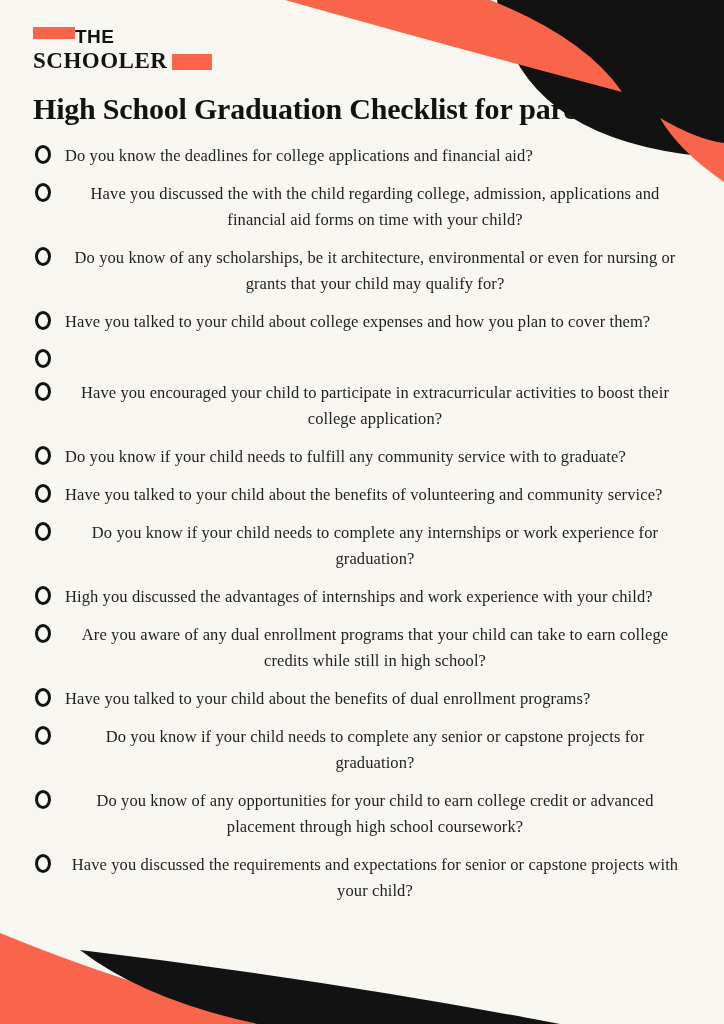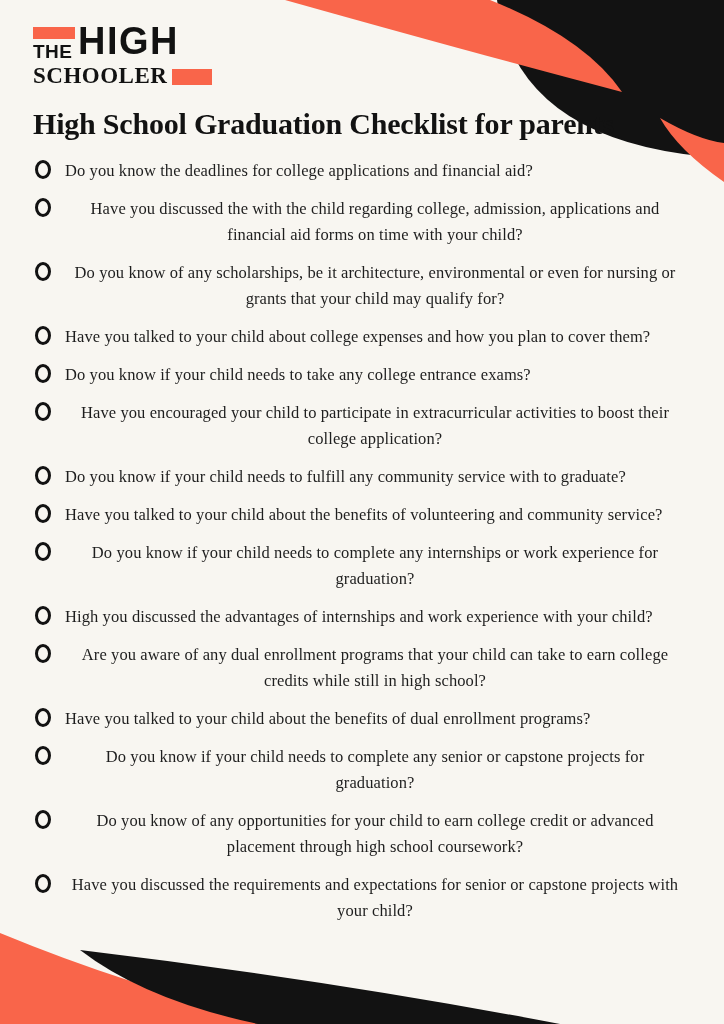--- a/index.html
+++ b/index.html
@@ -23,21 +23,21 @@
     position:absolute;inset:0;width:724px;height:1024px;
     pointer-events:none;z-index:0;
   }
   .fill-ink{fill:var(--ink);}
   .fill-accent{fill:var(--accent);}
   
   .content{position:relative;z-index:1;padding:26px 28px 0 33px;}
   
   .logo{display:inline-block;line-height:1;}
   .logo-top{display:flex;align-items:flex-start;}
-  .logo-left{display:flex;flex-direction:column;margin-top:1px;}
+  .logo-left{display:flex;flex-direction:row;margin-top:1px;}
   .logo-bar-top{width:42px;height:12px;background:var(--accent);margin-bottom:3px;}
   .logo-the{font-family:"Liberation Sans",sans-serif;font-weight:bold;font-size:19px;letter-spacing:.5px;color:var(--ink);}
   .logo-high{font-family:"Liberation Sans",sans-serif;font-weight:bold;font-size:38px;letter-spacing:1.5px;color:var(--ink);line-height:.82;margin-left:3px;}
   .logo-bottom{display:flex;align-items:center;margin-top:3px;}
   .logo-schooler{font-family:Liberation Serif, serif;font-weight:bold;font-size:23px;letter-spacing:.5px;color:var(--ink);}
   .logo-bar-bottom{width:40px;height:16px;background:var(--accent);margin-left:5px;margin-top:2px;}
   
   .page-title{
     margin-top:20px;
     font-family:"Liberation Serif",serif;
@@ -83,21 +83,20 @@
 </svg>
 
 <div class="content">
 
   <div class="logo">
     <div class="logo-top">
       <div class="logo-left">
         <div class="logo-bar-top"></div>
         <div class="logo-the">THE</div>
       </div>
-      <div class="logo-high">HIGH</div>
     </div>
     <div class="logo-bottom">
       <div class="logo-schooler">SCHOOLER</div>
       <div class="logo-bar-bottom"></div>
     </div>
   </div>
 
   <h1 class="page-title">High School Graduation Checklist for parents</h1>
 
   <ul class="checklist">
@@ -116,21 +115,20 @@
     <span class="item-text">Do you know of any scholarships, be it architecture, environmental or even for nursing or grants that your child may qualify for?</span>
   </li>
 
   <li class="item">
     <span class="bullet"></span>
     <span class="item-text">Have you talked to your child about college expenses and how you plan to cover them?</span>
   </li>
 
   <li class="item">
     <span class="bullet"></span>
-    <span class="item-text">Do you know if your child needs to take any college entrance exams?</span>
   </li>
 
   <li class="item">
     <span class="bullet"></span>
     <span class="item-text">Have you encouraged your child to participate in extracurricular activities to boost their college application?</span>
   </li>
 
   <li class="item">
     <span class="bullet"></span>
     <span class="item-text">Do you know if your child needs to fulfill any community service with to graduate?</span>

